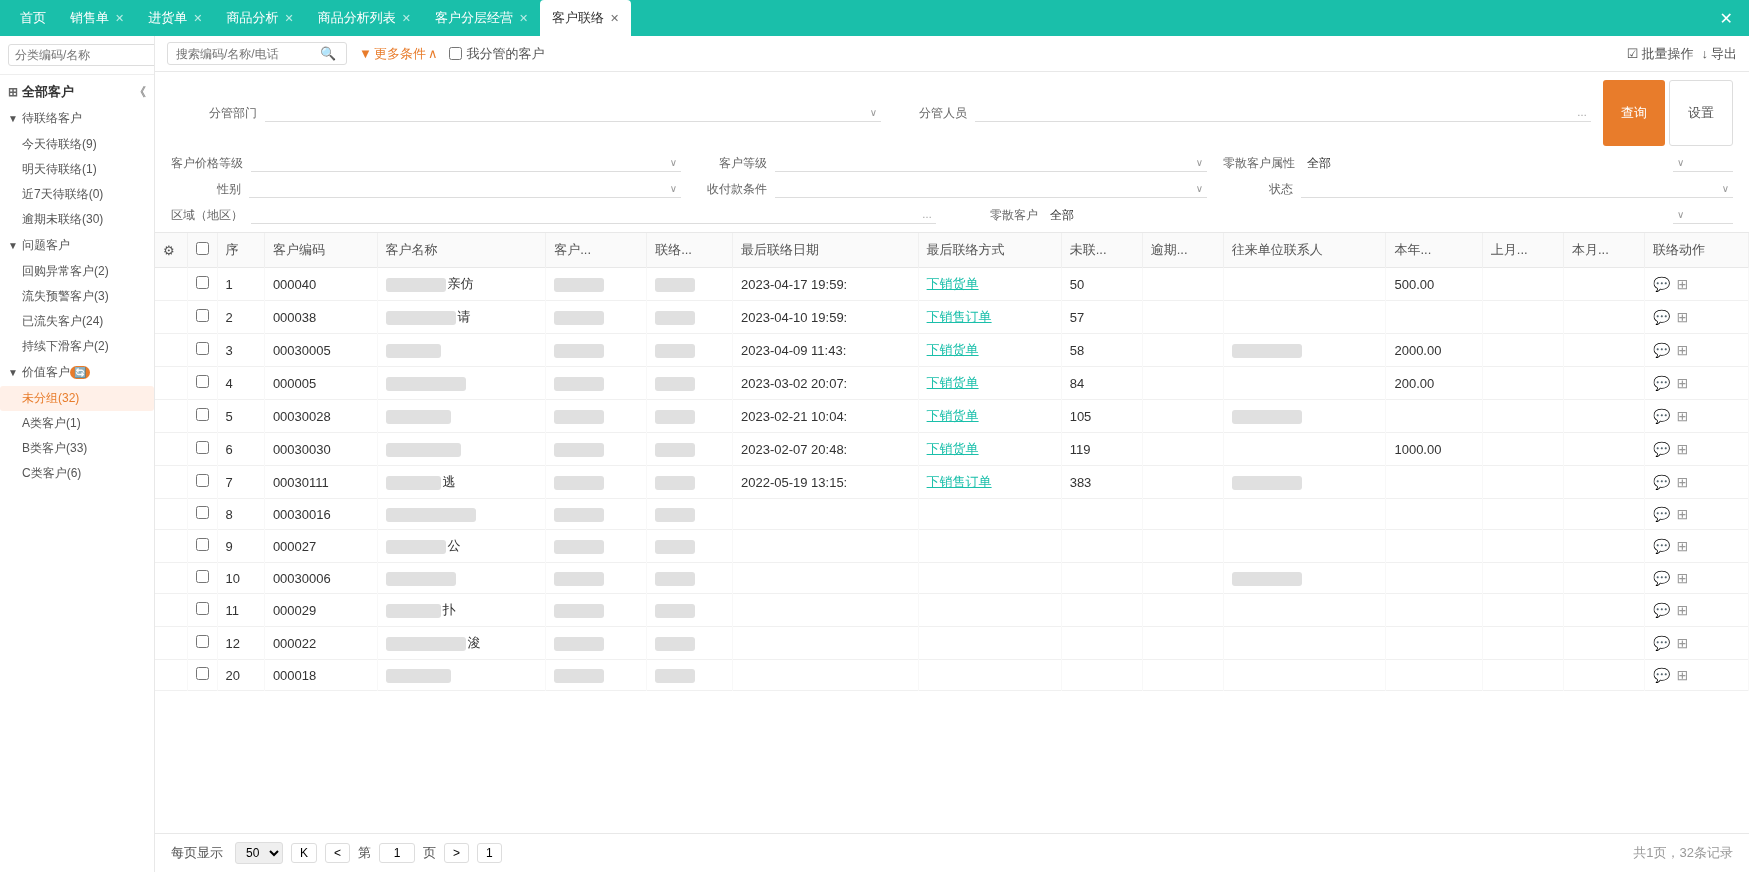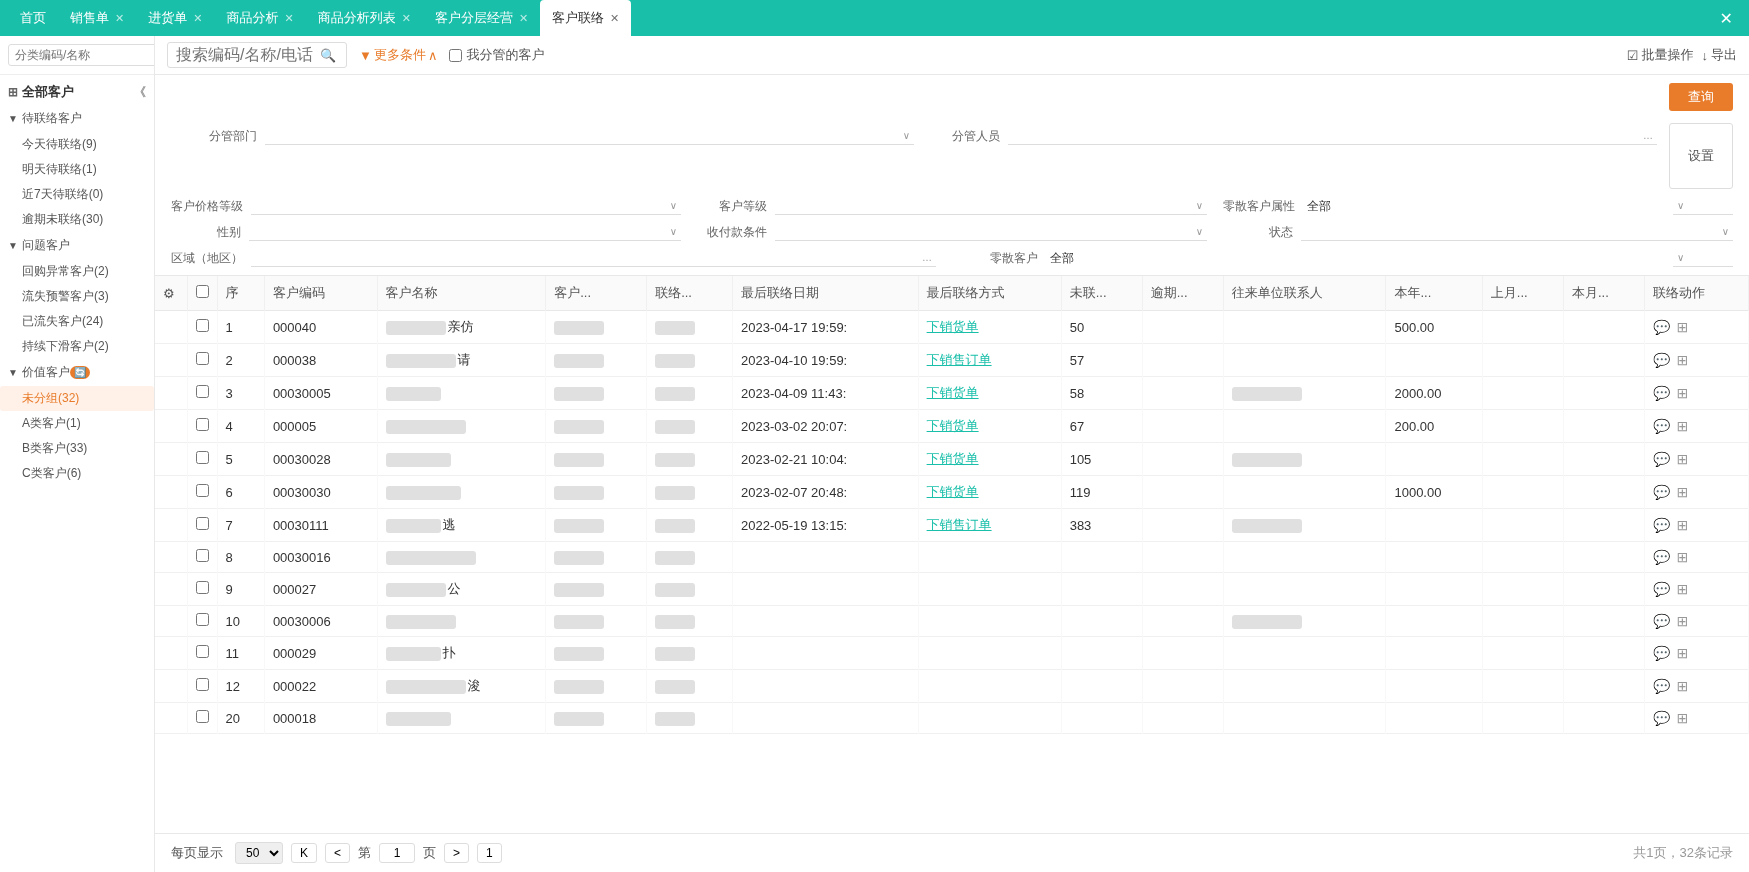--- a/index.html
+++ b/index.html
@@ -145,21 +145,21 @@
       border: 1px solid #ddd;
       border-radius: 3px;
       padding: 3px 8px;
       gap: 4px;
       background: #fff;
       min-width: 180px;
     }
     .filter-search-box input {
       border: none;
       outline: none;
-      font-size: 16px;
+      font-size: 12px;
       width: 140px;
     }
     .more-conditions {
       color: #e87c2b;
       cursor: pointer;
       font-size: 12px;
       display: flex;
       align-items: center;
       gap: 2px;
     }
@@ -230,22 +230,22 @@
       display: flex;
       align-items: center;
       justify-content: space-between;
       cursor: pointer;
       color: #333;
     }
     .filter-select .caret { color: #999; font-size: 10px; }
     .filter-divider { width: 16px; flex-shrink: 0; }
     .filter-actions {
       display: flex;
-      flex-direction: column;
-      gap: 12px;
+      flex-direction: row;
+      gap: 4px;
       margin-left: 12px;
     }
     .btn-query {
       background: #e87c2b;
       color: #fff;
       border: none;
       border-radius: 3px;
       padding: 5px 18px;
       cursor: pointer;
       font-size: 13px;
@@ -608,21 +608,21 @@
             <tr>
               <td></td>
               <td><input type="checkbox" style=""></td>
               <td>4</td>
               <td>000005</td>
               <td><span class="blurred-text" style="width:80px;"></span></td>
               <td><span class="blurred-text" style="width:50px;"></span></td>
               <td><span class="blurred-text" style="width:40px;"></span></td>
               <td>2023-03-02 20:07:</td>
               <td><span class="link-text">下销货单</span></td>
-              <td>67</td>
+              <td>84</td>
               <td></td>
               <td></td>
               <td>200.00</td>
               <td></td>
               <td></td>
               <td>
                 <div class="action-icons">
                   <span class="action-icon">💬</span>
                   <span class="action-icon">⊞</span>
                 </div>

